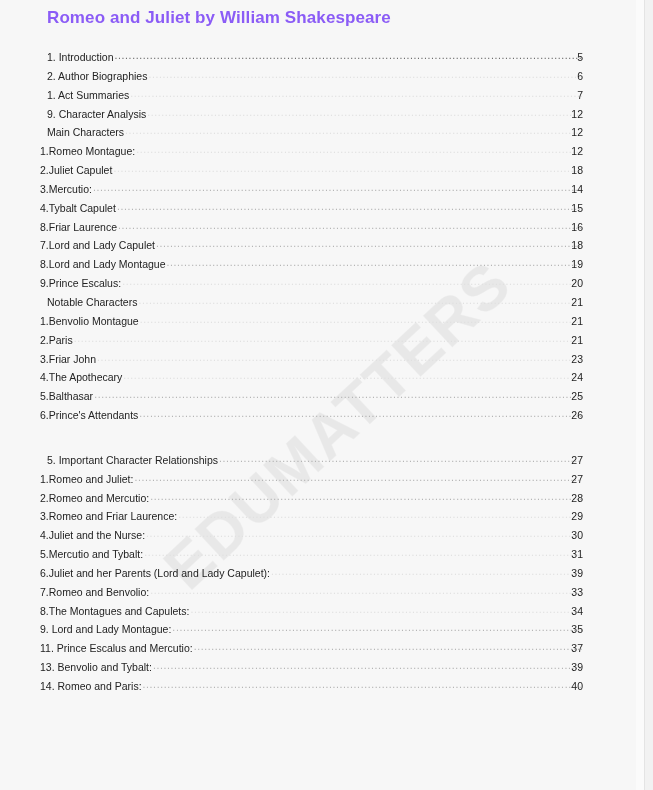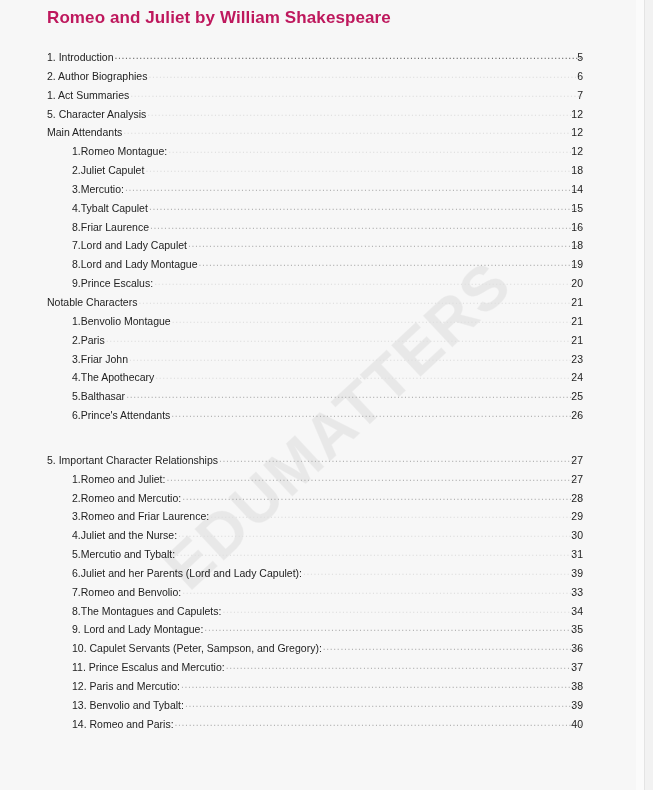--- a/index.html
+++ b/index.html
@@ -48,21 +48,21 @@
     pointer-events: none;
     user-select: none;
     -webkit-text-stroke: 1px rgba(0,0,0,0.35);
   }
   #doc-title {
     position: absolute;
     left: 47px;
     top: 8px;
     font-size: 17px;
     font-weight: bold;
-    color: #be185d;
+    color: #8b5cf6;
     letter-spacing: 0.1px;
   }
   #toc {
     position: absolute;
     left: 0;
     top: 49px;
     width: 645px;
   }
   .toc-row {
     position: relative;
@@ -108,21 +108,21 @@
     position: absolute;
     right: 62px;
     top: 1px;
     width: 22px;
     text-align: right;
     font-size: 10.5px;
     line-height: 14px;
     color: #232323;
   }
   .lvl1 .toc-label { margin-left: 47px; }
-  .lvl2 .toc-label { margin-left: 72px; }
+  .lvl2 .toc-label { margin-left: 40px; }
 </style>
 </head>
 <body>
 
 <div id="page">
 
   <div id="watermark">EDUMATTERS</div>
 
   <div id="doc-title">Romeo and Juliet by William Shakespeare</div>
 
@@ -136,26 +136,26 @@
         <span class="toc-label">2. Author Biographies</span>
         <span class="toc-leader faint"></span>
         <span class="toc-page">6</span>
       </div>
       <div class="toc-row lvl1">
         <span class="toc-label">1. Act Summaries</span>
         <span class="toc-leader faint"></span>
         <span class="toc-page">7</span>
       </div>
       <div class="toc-row lvl1">
-        <span class="toc-label">5. Character Analysis</span>
+        <span class="toc-label">9. Character Analysis</span>
         <span class="toc-leader faint"></span>
         <span class="toc-page">12</span>
       </div>
       <div class="toc-row lvl1">
-        <span class="toc-label">Main Attendants</span>
+        <span class="toc-label">Main Characters</span>
         <span class="toc-leader faint"></span>
         <span class="toc-page">12</span>
       </div>
       <div class="toc-row lvl2">
         <span class="toc-label">1.Romeo Montague:</span>
         <span class="toc-leader faint"></span>
         <span class="toc-page">12</span>
       </div>
       <div class="toc-row lvl2">
         <span class="toc-label">2.Juliet Capulet</span>
@@ -272,33 +272,23 @@
         <span class="toc-label">8.The Montagues and Capulets:</span>
         <span class="toc-leader faint"></span>
         <span class="toc-page">34</span>
       </div>
       <div class="toc-row lvl2">
         <span class="toc-label">9. Lord and Lady Montague:</span>
         <span class="toc-leader mid"></span>
         <span class="toc-page">35</span>
       </div>
       <div class="toc-row lvl2">
-        <span class="toc-label">10. Capulet Servants (Peter, Sampson, and Gregory):</span>
-        <span class="toc-leader mid"></span>
-        <span class="toc-page">36</span>
-      </div>
-      <div class="toc-row lvl2">
         <span class="toc-label">11. Prince Escalus and Mercutio:</span>
         <span class="toc-leader mid"></span>
         <span class="toc-page">37</span>
-      </div>
-      <div class="toc-row lvl2">
-        <span class="toc-label">12. Paris and Mercutio:</span>
-        <span class="toc-leader mid"></span>
-        <span class="toc-page">38</span>
       </div>
       <div class="toc-row lvl2">
         <span class="toc-label">13. Benvolio and Tybalt:</span>
         <span class="toc-leader mid"></span>
         <span class="toc-page">39</span>
       </div>
       <div class="toc-row lvl2">
         <span class="toc-label">14. Romeo and Paris:</span>
         <span class="toc-leader mid"></span>
         <span class="toc-page">40</span>

